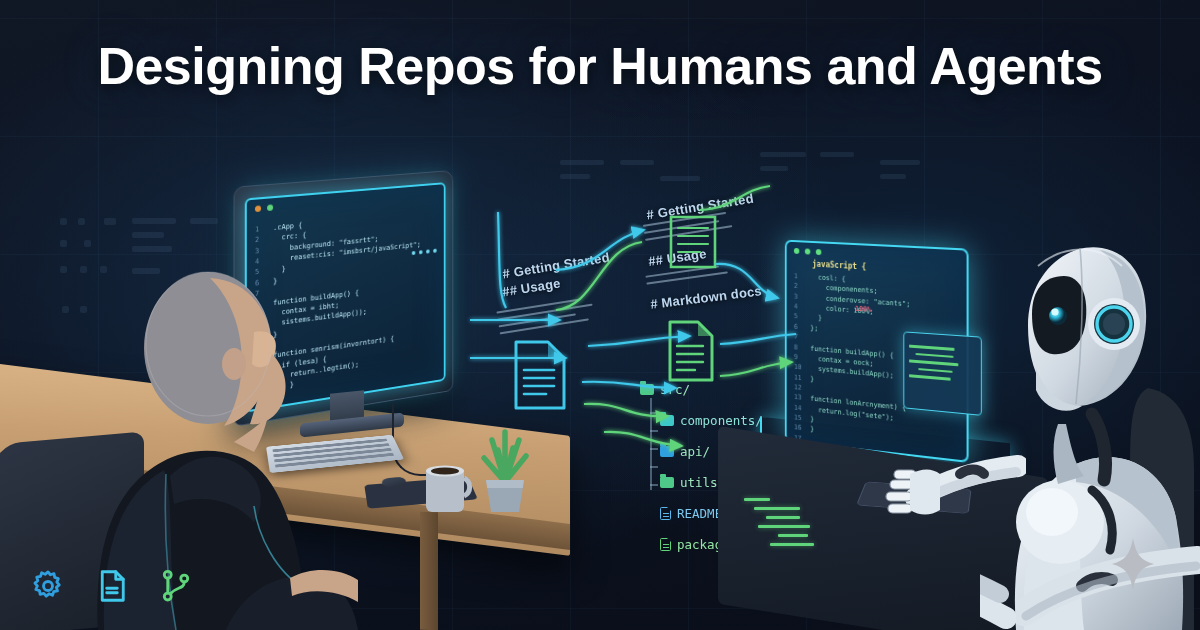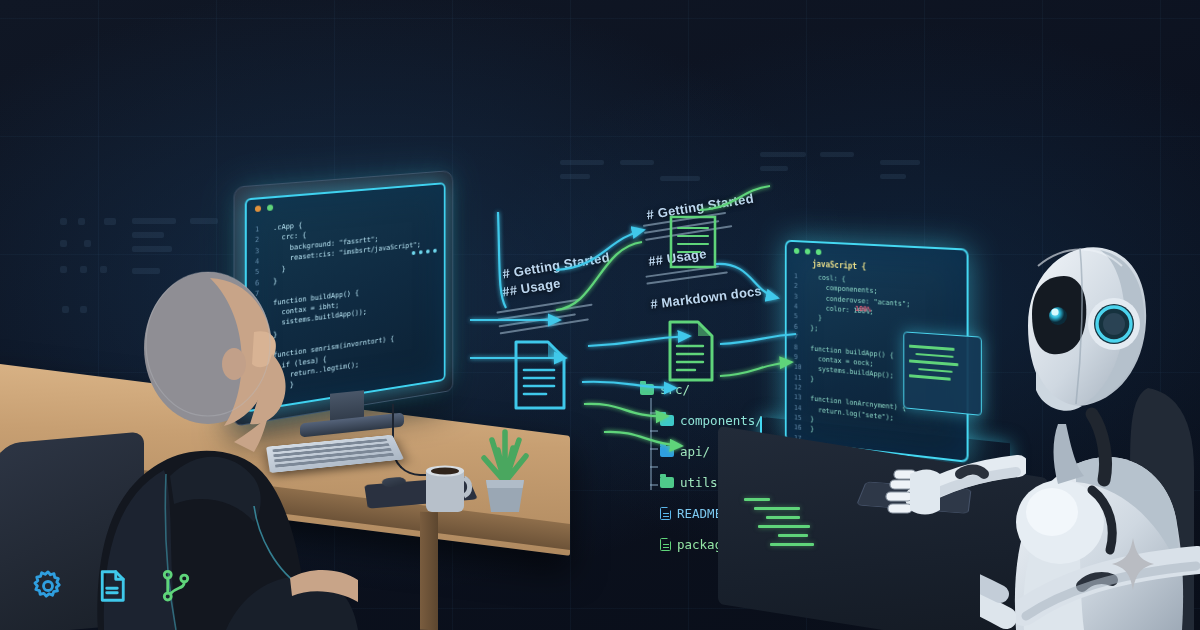--- a/index.html
+++ b/index.html
@@ -589,20 +589,21 @@
     </g>
     <path d="M54,34 C66,28 76,28 84,34 L84,70 C74,76 64,76 54,70 Z" fill="#e0e8ef"></path>
   </svg>
 
   <svg class="ill" style="left:1016px;top:516px;width:190px;height:114px;z-index:41;" viewBox="0 0 190 114">
     <path d="M8,96 C46,70 96,52 182,44" stroke="#d9e1e9" stroke-width="28" fill="none" stroke-linecap="round"></path>
     <path d="M66,70 C74,62 86,60 96,64" stroke="#2a313c" stroke-width="12" fill="none" stroke-linecap="round"></path>
     <path d="M10,100 C46,76 96,58 180,50" stroke="#aeb9c5" stroke-width="9" fill="none" stroke-linecap="round" opacity=".6"></path>
   </svg>
 
+  <div class="title">Designing Repos for Humans and Agents</div>
 
   <div class="bottom-icons">
     <svg width="36" height="36" viewBox="0 0 24 24">
       <g fill="none" stroke="#2f9fe0" stroke-width="1.9" stroke-linejoin="round">
         <circle cx="12" cy="12" r="3"></circle>
         <path d="M12 2.6 l1.6 1.9 2.4-.7 .5 2.5 2.4 .8-1 2.3 1.6 1.9-1.9 1.6 .7 2.4-2.5 .5-.8 2.4-2.3-1-1.9 1.6-1.6-1.9-2.4 .7-.5-2.5-2.4-.8 1-2.3-1.6-1.9 1.9-1.6-.7-2.4 2.5-.5 .8-2.4 2.3 1z"></path>
       </g>
     </svg>
     <svg width="36" height="36" viewBox="0 0 24 24">
       <g fill="none" stroke="#3fc8ea" stroke-width="1.9" stroke-linejoin="round" stroke-linecap="round">

